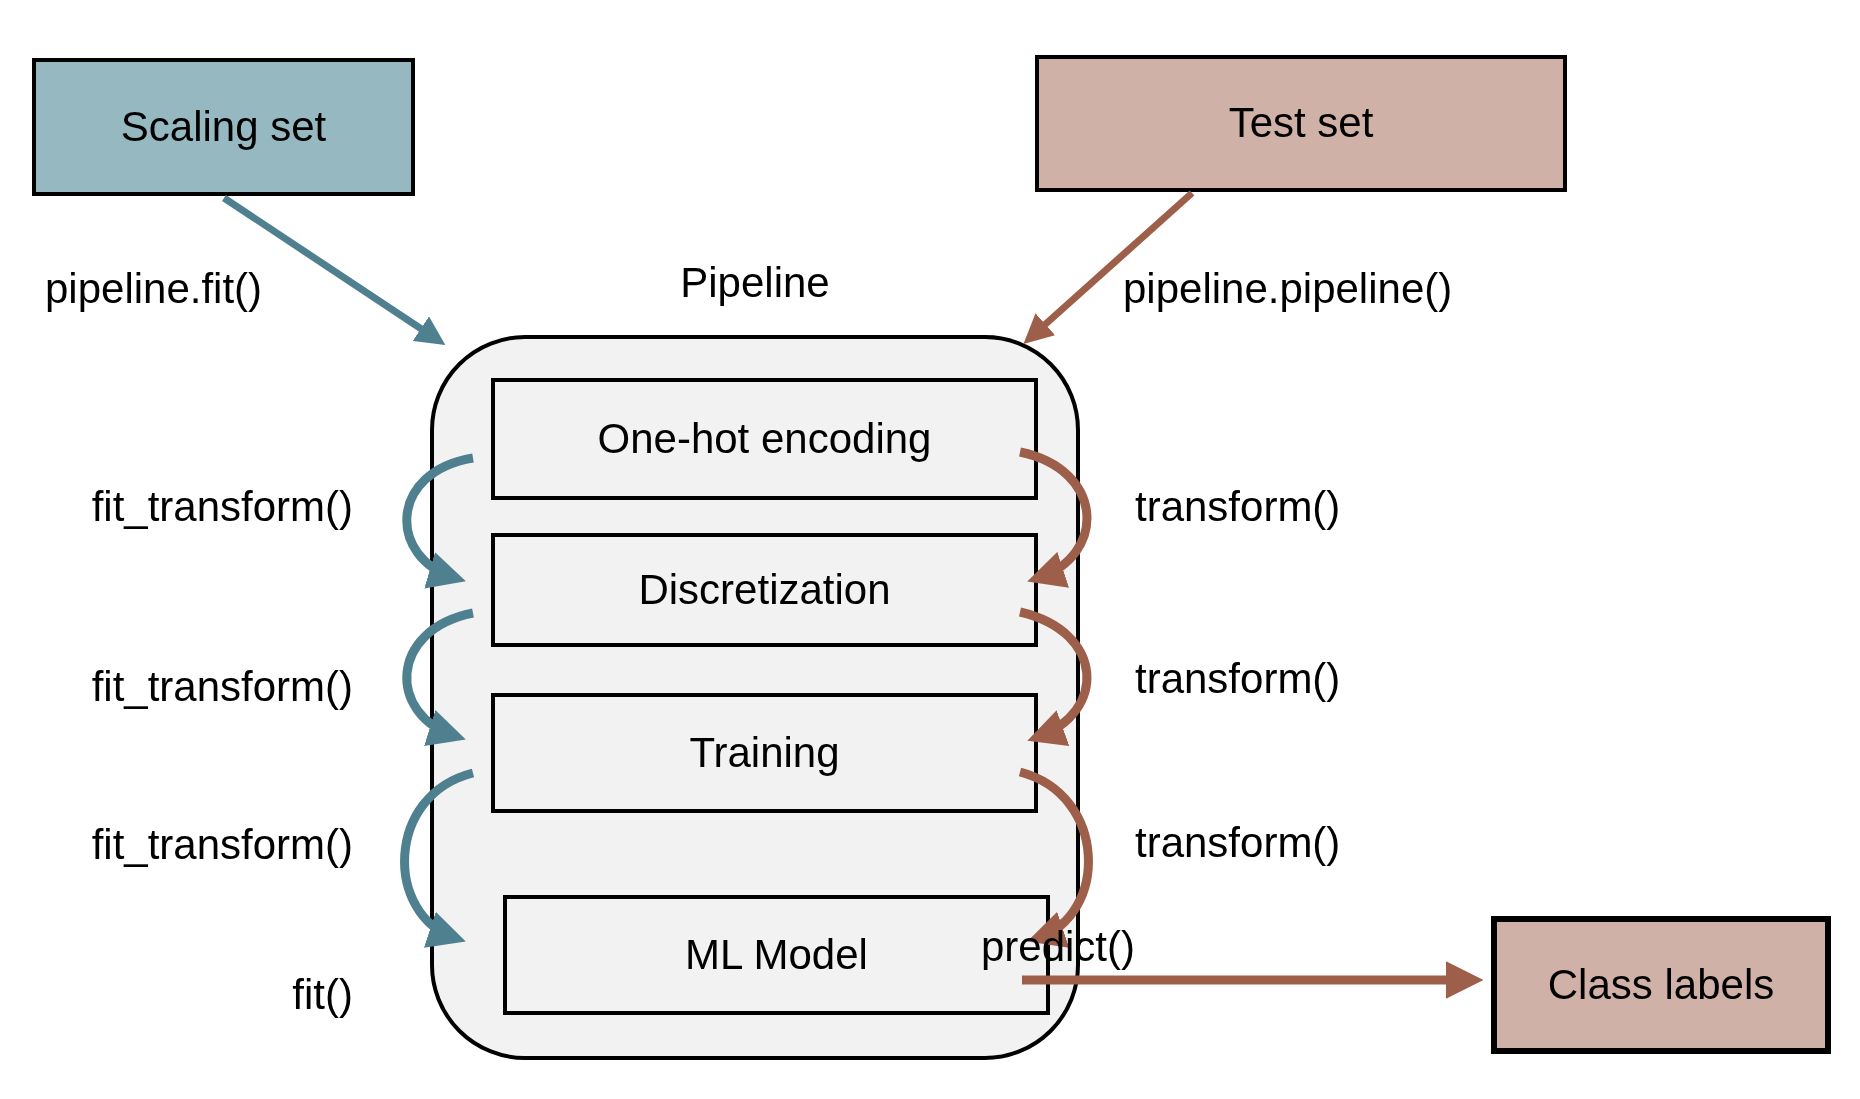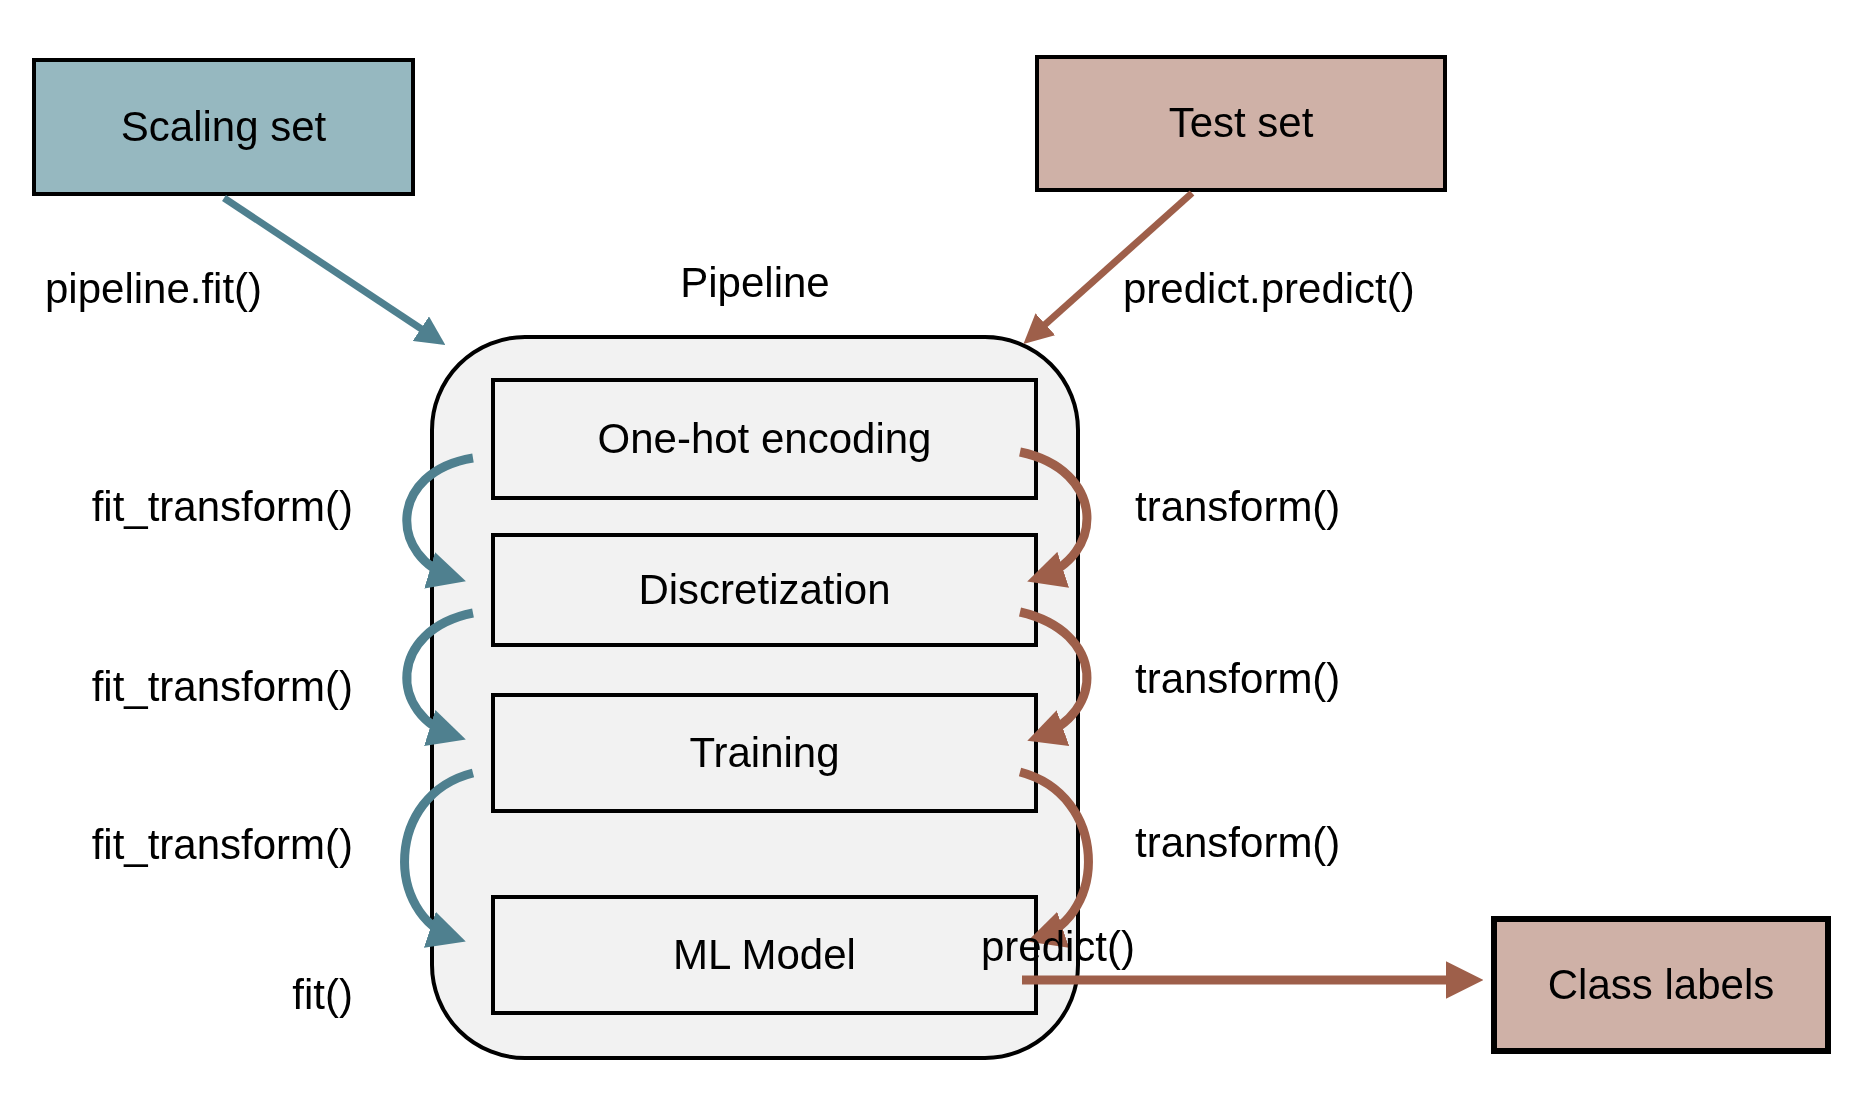--- a/index.html
+++ b/index.html
@@ -34,21 +34,21 @@
     line-height: 1.1;
     box-sizing: border-box;
     z-index: 2;
   }
   .train-node {
     left: 32px; top: 58px; width: 383px; height: 138px;
     background: var(--train-fill);
     border: 4px solid var(--border);
   }
   .test-node {
-    left: 1035px; top: 55px; width: 412px; height: 137px;
+    left: 1035px; top: 55px; width: 532px; height: 137px;
     background: var(--test-fill);
     border: 4px solid var(--border);
   }
   .class-node {
     left: 1491px; top: 916px; width: 340px; height: 138px;
     background: var(--test-fill);
     border: 6px solid var(--border);
   }
   .pipeline-container {
     position: absolute;
@@ -60,21 +60,21 @@
     z-index: 1;
   }
   .step {
     left: 491px; width: 547px;
     background: var(--container-fill);
     border: 4px solid var(--border);
   }
   .step-1 { top: 378px; height: 122px; }
   .step-2 { top: 533px; height: 114px; }
   .step-3 { top: 693px; height: 120px; }
-  .step-4 { top: 895px; height: 120px; }
+  .step-4 { top: 895px; height: 120px; margin-left: 12px; }
   .lbl {
     position: absolute;
     font-size: 42px;
     line-height: 1.1;
     white-space: nowrap;
     z-index: 4;
   }
   .pipeline-title { left: 755px; top: 260px; transform: translateX(-50%); }
   .fit-pipeline-lbl { left: 45px; top: 266px; }
   .predict-pipeline-lbl { left: 1123px; top: 266px; }
@@ -125,21 +125,21 @@
   </div>
   <div class="node step step-4">
     <span>ML Model</span>
   </div>
 
   <div class="node class-node">
     <span>Class labels</span>
   </div>
 
   <div class="lbl fit-pipeline-lbl">pipeline.fit()</div>
-  <div class="lbl predict-pipeline-lbl">predict.predict()</div>
+  <div class="lbl predict-pipeline-lbl">pipeline.pipeline()</div>
 
   <div class="lbl left-lbl ft1">fit_transform()</div>
   <div class="lbl left-lbl ft2">fit_transform()</div>
   <div class="lbl left-lbl ft3">fit_transform()</div>
   <div class="lbl left-lbl fitl">fit()</div>
 
   <div class="lbl right-lbl t1">transform()</div>
   <div class="lbl right-lbl t2">transform()</div>
   <div class="lbl right-lbl t3">transform()</div>
   <div class="lbl predict-lbl">predict()</div>

